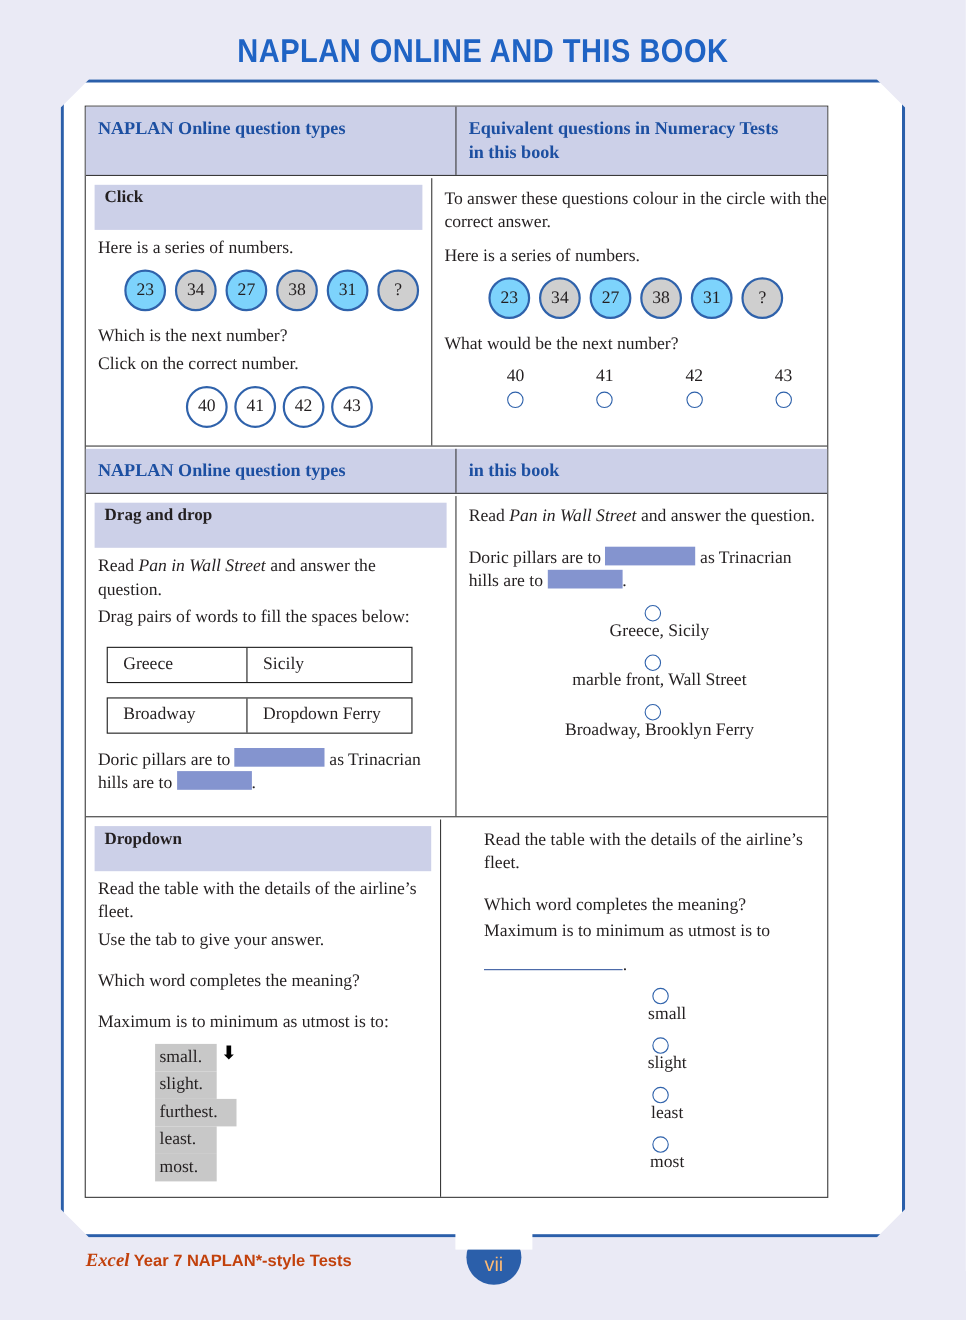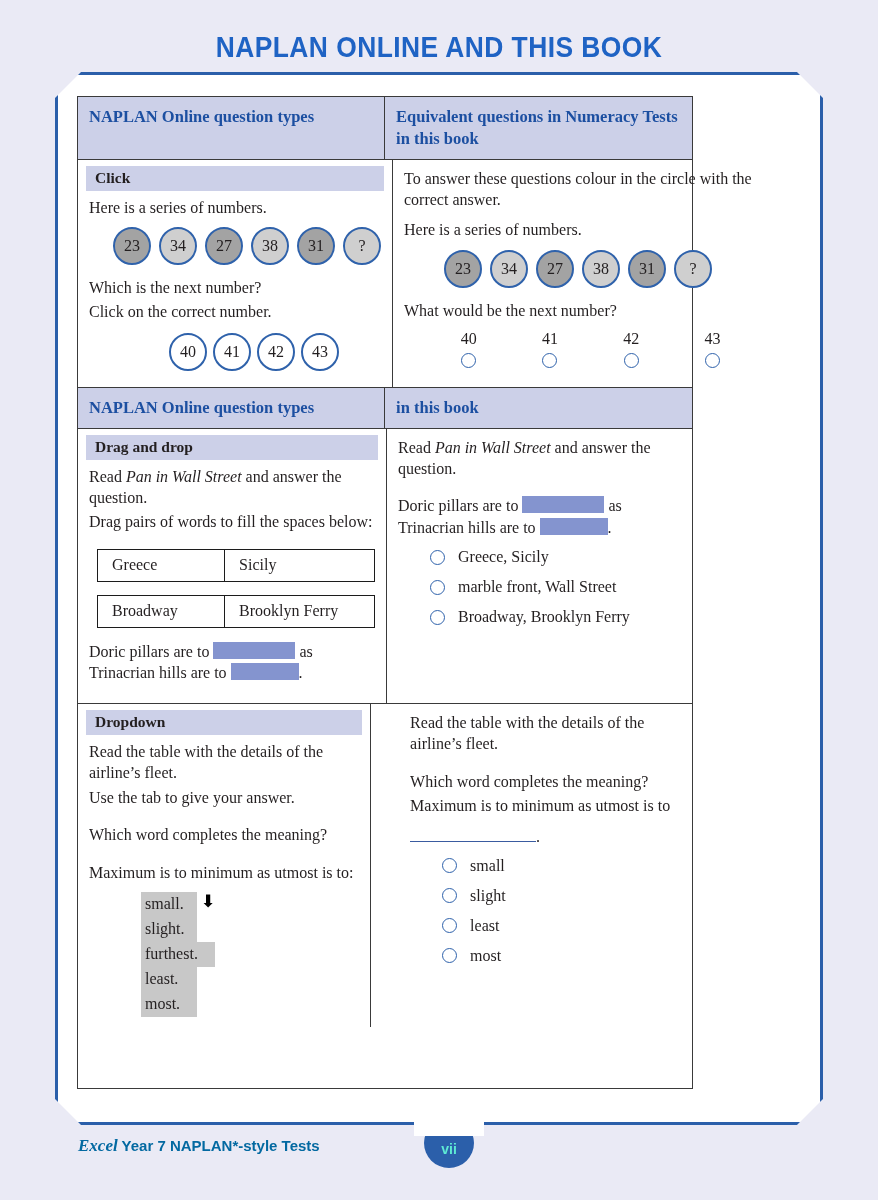--- a/index.html
+++ b/index.html
@@ -39,24 +39,24 @@
     border:3px solid #2b5faa;
     clip-path:polygon(26px 0, calc(100% - 26px) 0, 100% 26px,
                       100% calc(100% - 26px), calc(100% - 26px) 100%,
                       26px 100%, 0 calc(100% - 26px), 0 26px);
   }
 
   
   .tbl{
     position:absolute;
     left:77px; top:96px;
-    width:616px; height:993px;
+    width:676px; height:993px;
     border:1.5px solid #3a3a3a;
     background:#fff;
-    display:flex; flex-direction:column;
+    display:flex; flex-direction:column;justify-content:space-between;
   }
   .band{ display:flex; border-bottom:1.5px solid #3a3a3a; }
   .band:last-child{ border-bottom:none;gap:28px; }
   .band.hdr{ background:#ccd0e8; }
   .cell{
     padding:8px 11px 10px 11px;
     position:relative;
   }
   .cell.left{ width:371px; border-right:1.5px solid #3a3a3a; }
   .cell.right{ width:371px; }
@@ -67,55 +67,55 @@
     font-weight:bold;
     font-size:16.5px;
     line-height:1.32;
   }
 
   
   .subhdr{
     background:#ccd0e8;
     font-weight:bold;
     font-size:15.5px;
-    padding:3px 0 4px 9px;
+    padding:3px 0 20px 9px;
     margin:-2px -3px 6px -3px;
   }
 
   p.t{ margin:0 0 9px 0; font-size:16px; line-height:1.34; }
   p.t.tight{ margin-bottom:3px; }
   p.t.gap{ margin-bottom:16px; }
   .it{ font-style:italic; }
 
   
   .bubble-row{ display:flex; gap:8px; margin:6px 0 12px 24px; }
   .bubble-row.right-ind{ margin-left:40px; }
   .bub{
     width:38px; height:38px; border-radius:50%;
     border:2px solid #2f62ab;
     display:flex; align-items:center; justify-content:center;
     font-size:16px; line-height:1;
   }
-  .bub.lav{ background:#a3a3a3; }
+  .bub.lav{ background:#7dd3fc; }
   .bub.gry{ background:#cfcfcf; }
   .bub.wht{ background:#ffffff; }
 
   .answer-row{ display:flex; gap:6px; margin:10px 0 6px 80px; }
 
   
   .opt-cols{ display:flex; margin:4px 0 0 24px; }
   .opt-col{ width:82px; text-align:center; }
   .opt-col .num{ font-size:16px; margin-bottom:5px; }
   .radio{
     width:15px; height:15px; border-radius:50%;
     border:1.8px solid #2f62ab; background:#fff;
     display:inline-block;
   }
   .opt-list{ margin:10px 0 0 32px; }
-  .opt-item{ display:flex; align-items:center; margin-bottom:12px; }
+  .opt-item{ display:flex; align-items:center; margin-bottom:12px;flex-direction:column; }
   .opt-item .radio{ margin-right:13px; flex:none; }
   .opt-item .lbl{ font-size:16px; }
 
   
   .pairs{ margin:16px 0 6px 8px; }
   .pair{ display:flex; border:1.5px solid #1c1c1c; margin-bottom:13px; width:278px; }
   .pair .pc{ padding:6px 16px 7px 14px; font-size:16px; }
   .pair .pc.a{ width:128px; border-right:1.5px solid #1c1c1c; }
   .pair .pc.b{ width:150px; }
 
@@ -152,33 +152,33 @@
     height:15px;
   }
 
   
   .footer{
     position:absolute; left:0; top:1136px; width:878px; height:40px;
   }
   .foot-text{
     position:absolute; left:78px; top:1;
     font-family:"Liberation Sans", sans-serif;
-    font-weight:bold; font-size:15px; color:#0369a1;
+    font-weight:bold; font-size:15px; color:#c2410c;
     white-space:nowrap;
   }
   .foot-text .excel{
     font-family:"Liberation Serif", serif;
     font-style:italic; font-weight:bold; font-size:17px;
   }
   .pagenum{
     position:absolute; left:424px; top:-18px;
     width:50px; height:50px; border-radius:50%;
-    background:#2b5faa; color:#5eead4;
+    background:#2b5faa; color:#fdba74;
     font-family:"Liberation Sans", sans-serif;
-    font-weight:bold; font-size:14px;
+    font-weight:normal; font-size:18px;
     display:flex; align-items:center; justify-content:center;
     padding-top:12px;
   }
   .pagemask{
     position:absolute; left:414px; top:-26px;
     width:70px; height:26px; background:#ffffff;
   }
 </style>
 </head>
 <body>
@@ -280,21 +280,21 @@
       </p>
       <p class="t">Drag pairs of words to fill the spaces below:</p>
 
       <div class="pairs">
         <div class="pair">
           <div class="pc a">Greece</div>
           <div class="pc b">Sicily</div>
         </div>
         <div class="pair">
           <div class="pc a">Broadway</div>
-          <div class="pc b">Brooklyn Ferry</div>
+          <div class="pc b">Dropdown Ferry</div>
         </div>
       </div>
 
       <p class="t">
         <span>Doric pillars are to</span>
         <span class="blank w1"></span>
         <span>as Trinacrian hills</span>
         <span>are to</span>
         <span class="blank w2"></span><span>.</span>
       </p>

